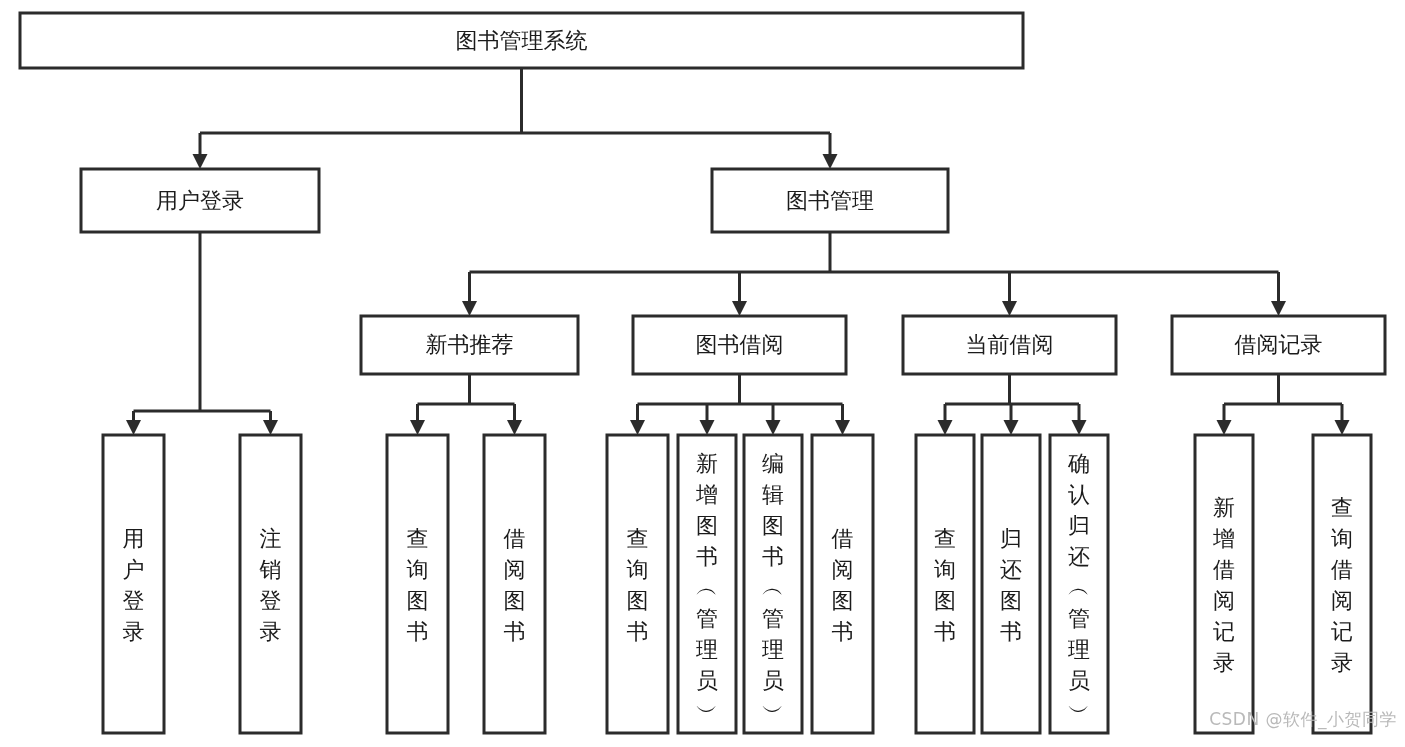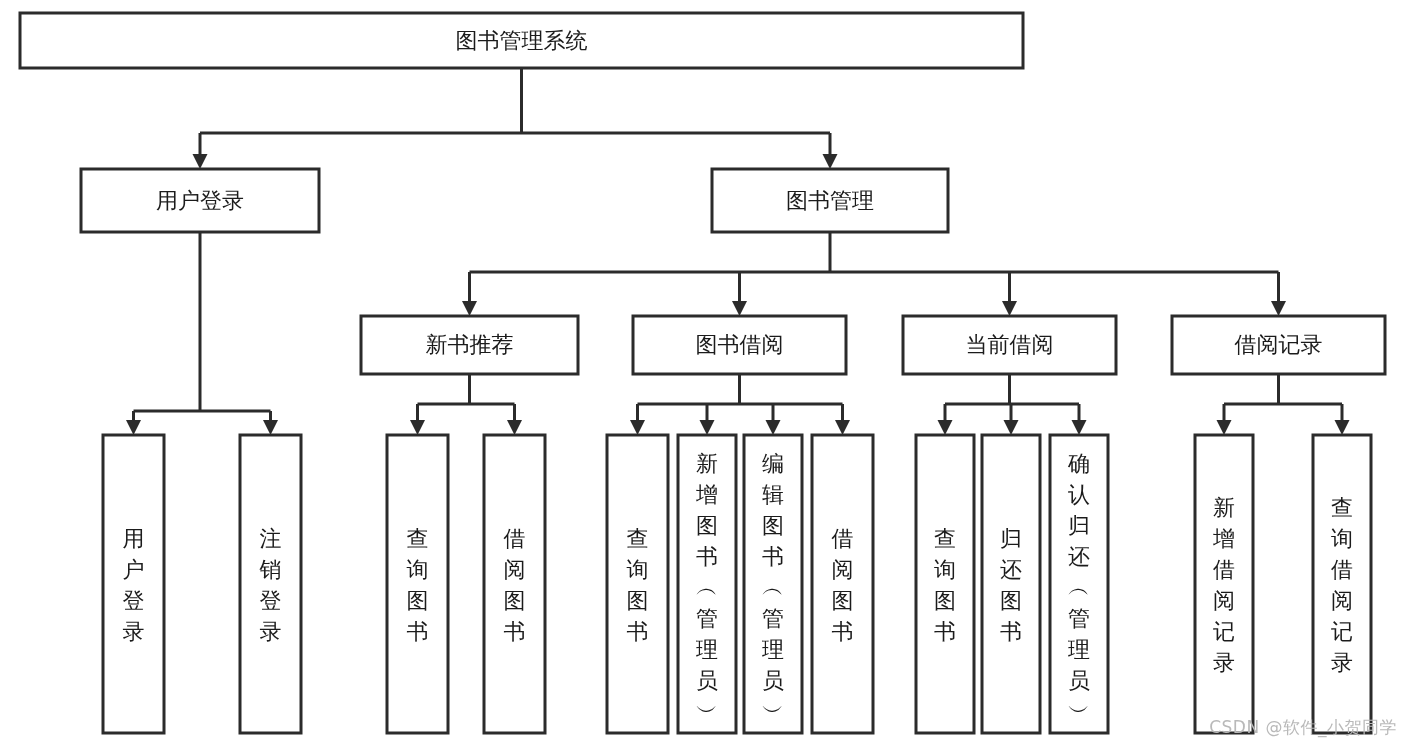--- a/index.html
+++ b/index.html
@@ -50,21 +50,21 @@
   }
   .node-label-v {
     font-family: "DejaVu Sans", "Liberation Sans", sans-serif;
     font-size: 22px;
     fill: #1b1b1b;
     text-anchor: middle;
   }
   .watermark {
     position: absolute;
     right: 8px;
-    bottom: 8px;
+    bottom: 16px;
     font-family: "DejaVu Sans", "Liberation Sans", sans-serif;
     font-size: 17px;
     color: #b9b9b9;
     letter-spacing: 0.5px;
     white-space: nowrap;
     pointer-events: none;
   }
 </style>
 </head>
 <body>

